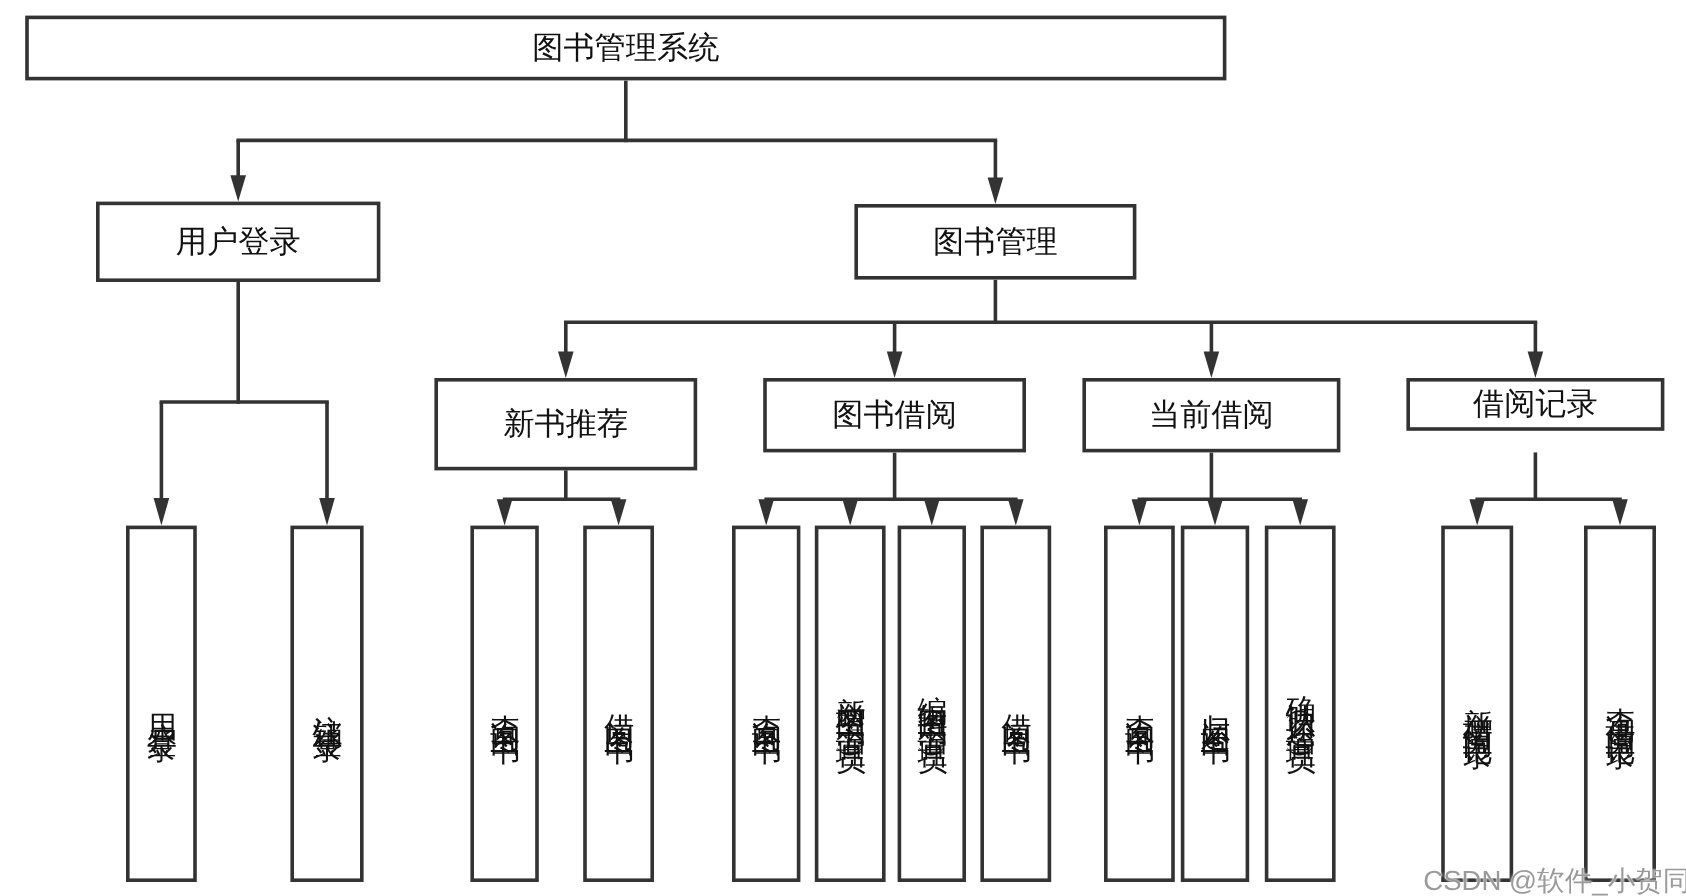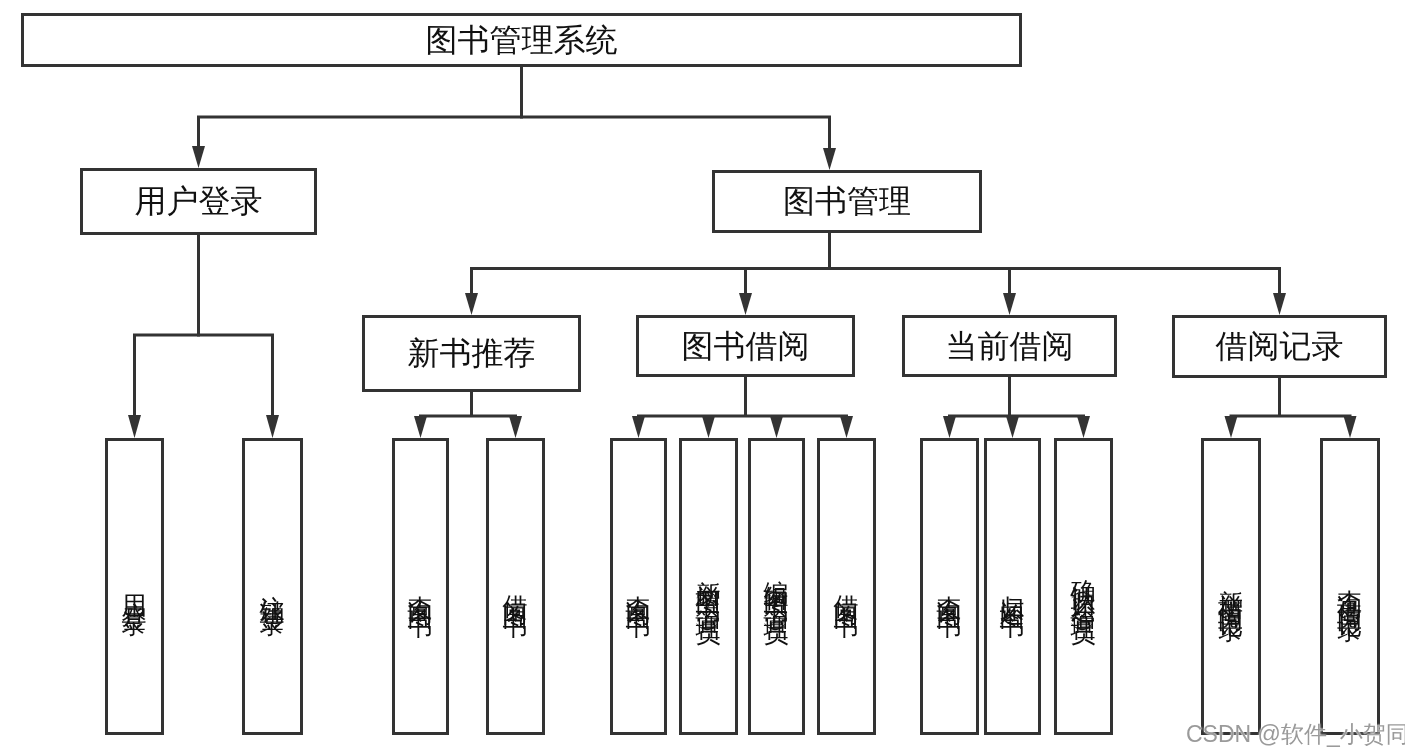--- a/index.html
+++ b/index.html
@@ -23,21 +23,21 @@
   }
   .box {
     position: absolute;
     box-sizing: border-box;
     border: 3px solid #333333;
     background: #ffffff;
     color: #111111;
     display: flex;
     align-items: center;
     justify-content: center;
-    font-size: 32px;
+    font-size: 26px;
     text-align: center;
     line-height: 1.2;
   }
   .vbox {
     writing-mode: vertical-lr;
     text-orientation: mixed;
     font-size: 25px;
     letter-spacing: 6px;
   }
   .watermark {
@@ -107,26 +107,26 @@
       <polygon points="1006,416 1019,416 1012.5,438"></polygon>
       <polygon points="1077,416 1090,416 1083.5,438"></polygon>
       <polygon points="1224.5,416 1237.5,416 1231,438"></polygon>
       <polygon points="1343.5,416 1356.5,416 1350,438"></polygon>
     </g>
   </svg>
 
   <div class="box" style="left:21px; top:13px; width:1001px; height:54px;">图书管理系统</div>
 
   <div class="box" style="left:80px; top:168px; width:237px; height:67px;">用户登录</div>
-  <div class="box" style="left:712px; top:170px; width:270px; height:63px;">图书管理</div>
+  <div class="box" style="left:712px; top:170px; width:235px; height:63px;">图书管理</div>
 
   <div class="box" style="left:362px; top:315px; width:219px; height:77px;">新书推荐</div>
   <div class="box" style="left:902px; top:315px; width:215px; height:62px;">当前借阅</div>
   <div class="box" style="left:636px; top:315px; width:219px; height:62px;">图书借阅</div>
-  <div class="box" style="left:1172px; top:315px; width:215px; height:63px;">借阅记录</div>
+  <div class="box" style="left:1172px; top:315px; width:215px; height:44px;">借阅记录</div>
 
   <div class="box vbox" style="left:105px; top:438px; width:59px; height:297px;">用户登录</div>
   <div class="box vbox" style="left:242px; top:438px; width:61px; height:297px;">注销登录</div>
 
   <div class="box vbox" style="left:392px; top:438px; width:57px; height:297px;">查询图书</div>
   <div class="box vbox" style="left:486px; top:438px; width:59px; height:297px;">借阅图书</div>
 
   <div class="box vbox" style="left:610px; top:438px; width:57px; height:297px;">查询图书</div>
   <div class="box vbox" style="left:679px; top:438px; width:59px; height:297px;">新增图书（管理员）</div>
   <div class="box vbox" style="left:748px; top:438px; width:57px; height:297px;">编辑图书（管理员）</div>

